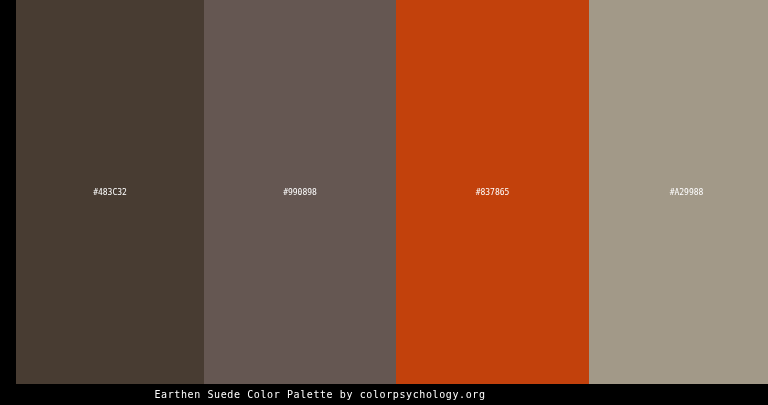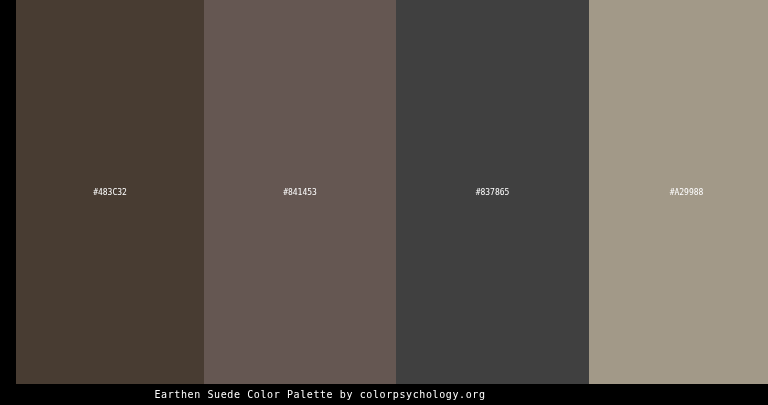--- a/index.html
+++ b/index.html
@@ -69,24 +69,24 @@
 
 <div id="page">
 
   <div id="palette">
 
     <div class="swatch" style="background: rgb(72, 60, 50); width: 188px; flex: 0 0 188px;">
       <span class="swatch-label" style="color: rgb(255, 255, 255);">#483C32</span>
     </div>
 
     <div class="swatch" style="background: rgb(101, 87, 82); width: 192px; flex: 0 0 192px;">
-      <span class="swatch-label" style="color: rgb(255, 255, 255);">#841453</span>
+      <span class="swatch-label" style="color: rgb(255, 255, 255);">#990898</span>
     </div>
 
-    <div class="swatch" style="background: #404040; width: 193px; flex: 0 0 193px;">
+    <div class="swatch" style="background: #c2410c; width: 193px; flex: 0 0 193px;">
       <span class="swatch-label" style="color: rgb(255, 255, 255);">#837865</span>
     </div>
 
     <div class="swatch" style="background: rgb(162, 153, 136); width: 195px; flex: 0 0 195px;">
       <span class="swatch-label" style="color: rgb(255, 255, 255);">#A29988</span>
     </div>
 
   </div>
 
   <div id="footer" style="background: rgb(0, 0, 0);">

